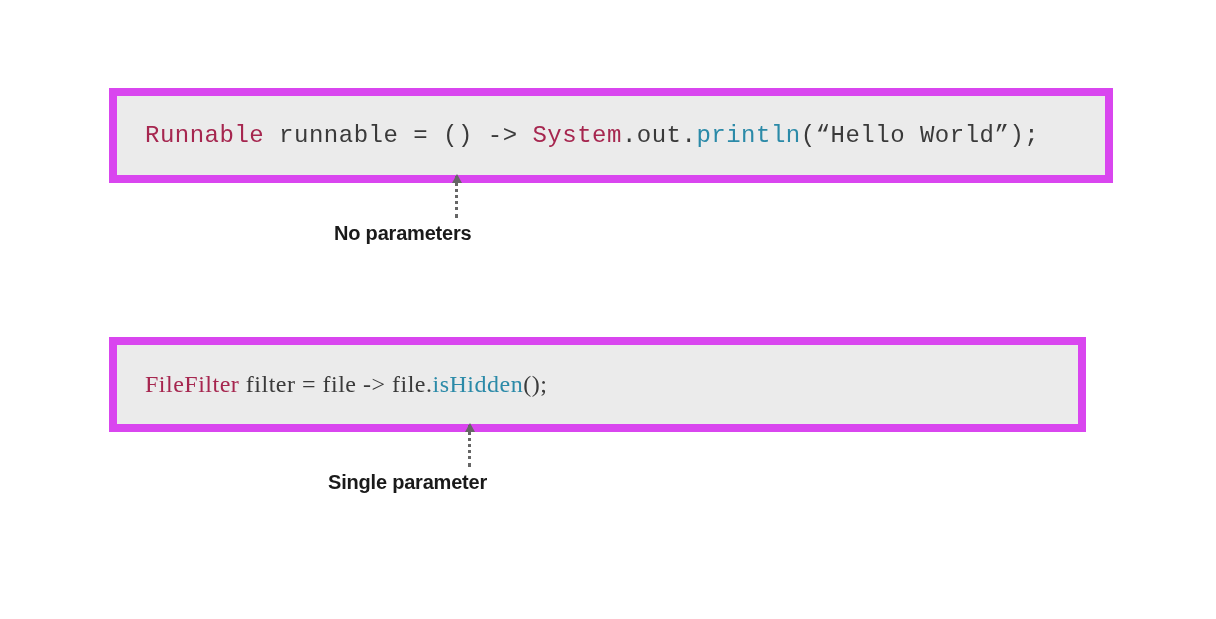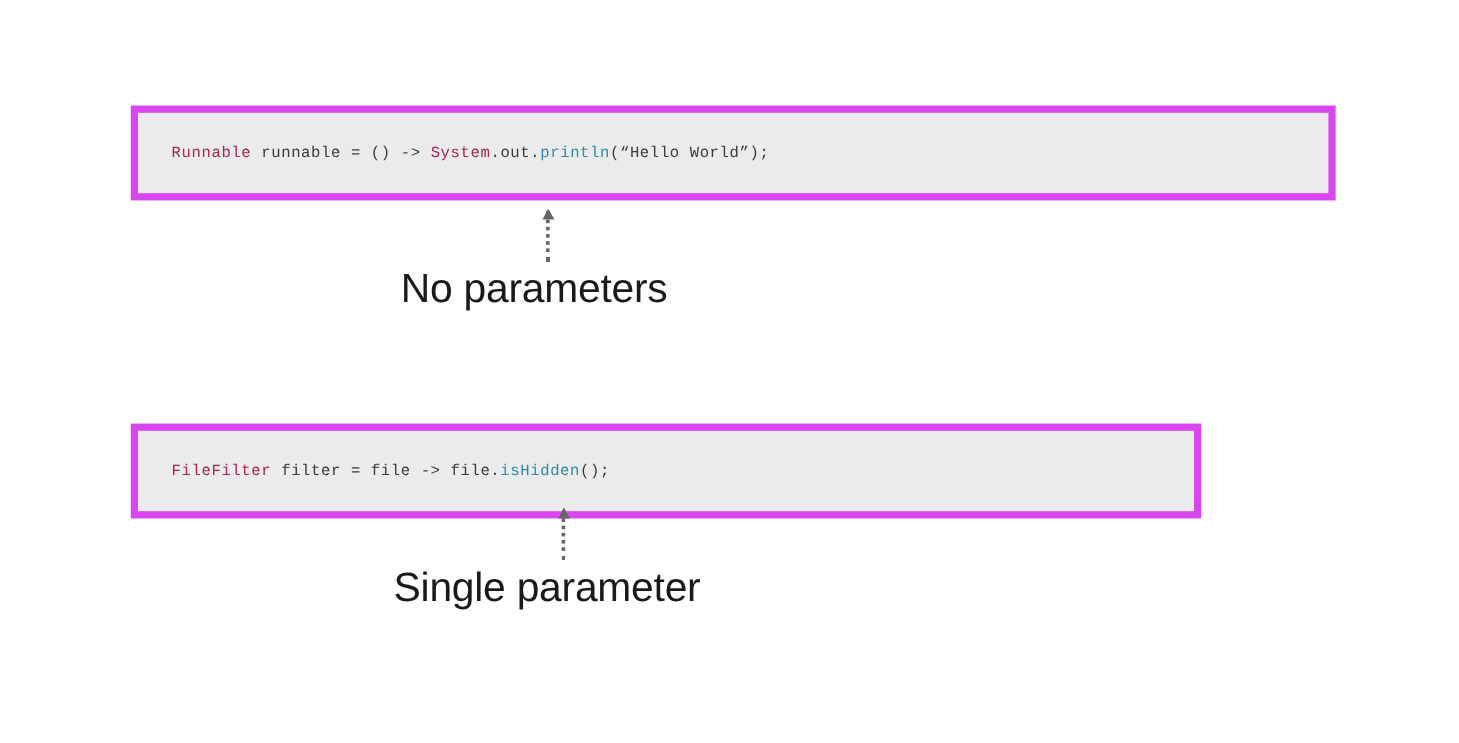--- a/index.html
+++ b/index.html
@@ -6,33 +6,33 @@
     body {
       width: 1216px;
       height: 619px;
       background: #ffffff;
       font-family: -apple-system, BlinkMacSystemFont, "Segoe UI", Helvetica, Arial, sans-serif;
       position: relative;
     }
     .code-box {
       position: absolute;
       background: #ebebeb;
-      border: 6px solid #d946ef;
+      border: 8px solid #d946ef;
       padding: 26px 28px;
       font-family: "SFMono-Regular", Consolas, "Liberation Mono", Menlo, Courier, monospace;
-      font-size: 13px;
+      font-size: 24px;
       letter-spacing: 0.5px;
       color: #3a3a3a;
     }
     .tok-type { color: #a6264f; }
     .tok-method { color: #2b8aa8; }
     .annotation {
       position: absolute;
-      font-weight: 400;
-      font-size: 34px;
+      font-weight: 700;
+      font-size: 20px;
       color: #1a1a1a;
       letter-spacing: -0.2px;
     }
     .arrow {
       position: absolute;
       width: 2px;
       border-left: 3px dotted #666;
     }
     .arrow::before {
       content: "";
@@ -49,19 +49,19 @@
 <body>
 
 <div class="code-box" style="left:109px; top:88px; width:1004px;">
   <span><span class="tok-type">Runnable</span><span> runnable = </span><span>()</span><span> -&gt; </span><span class="tok-type">System</span><span>.out.</span><span class="tok-method">println</span><span>(</span><span>“Hello World”</span><span>);</span></span>
 </div>
 
 <div class="arrow" style="left:455px; top:176px; height:42px;"></div>
 
 <div class="annotation" style="left:334px; top:222px;">No parameters</div>
 
-<div class="code-box" style="left:109px; top:353px; width:892px;">
+<div class="code-box" style="left:109px; top:337px; width:977px;font-family:Liberation Serif, serif;">
   <span><span class="tok-type">FileFilter</span><span> filter = file -&gt; file.</span><span class="tok-method">isHidden</span><span>();</span></span>
 </div>
 
 <div class="arrow" style="left:468px; top:425px; height:42px;"></div>
 
 <div class="annotation" style="left:328px; top:471px;">Single parameter</div>
 
 </body></html>

